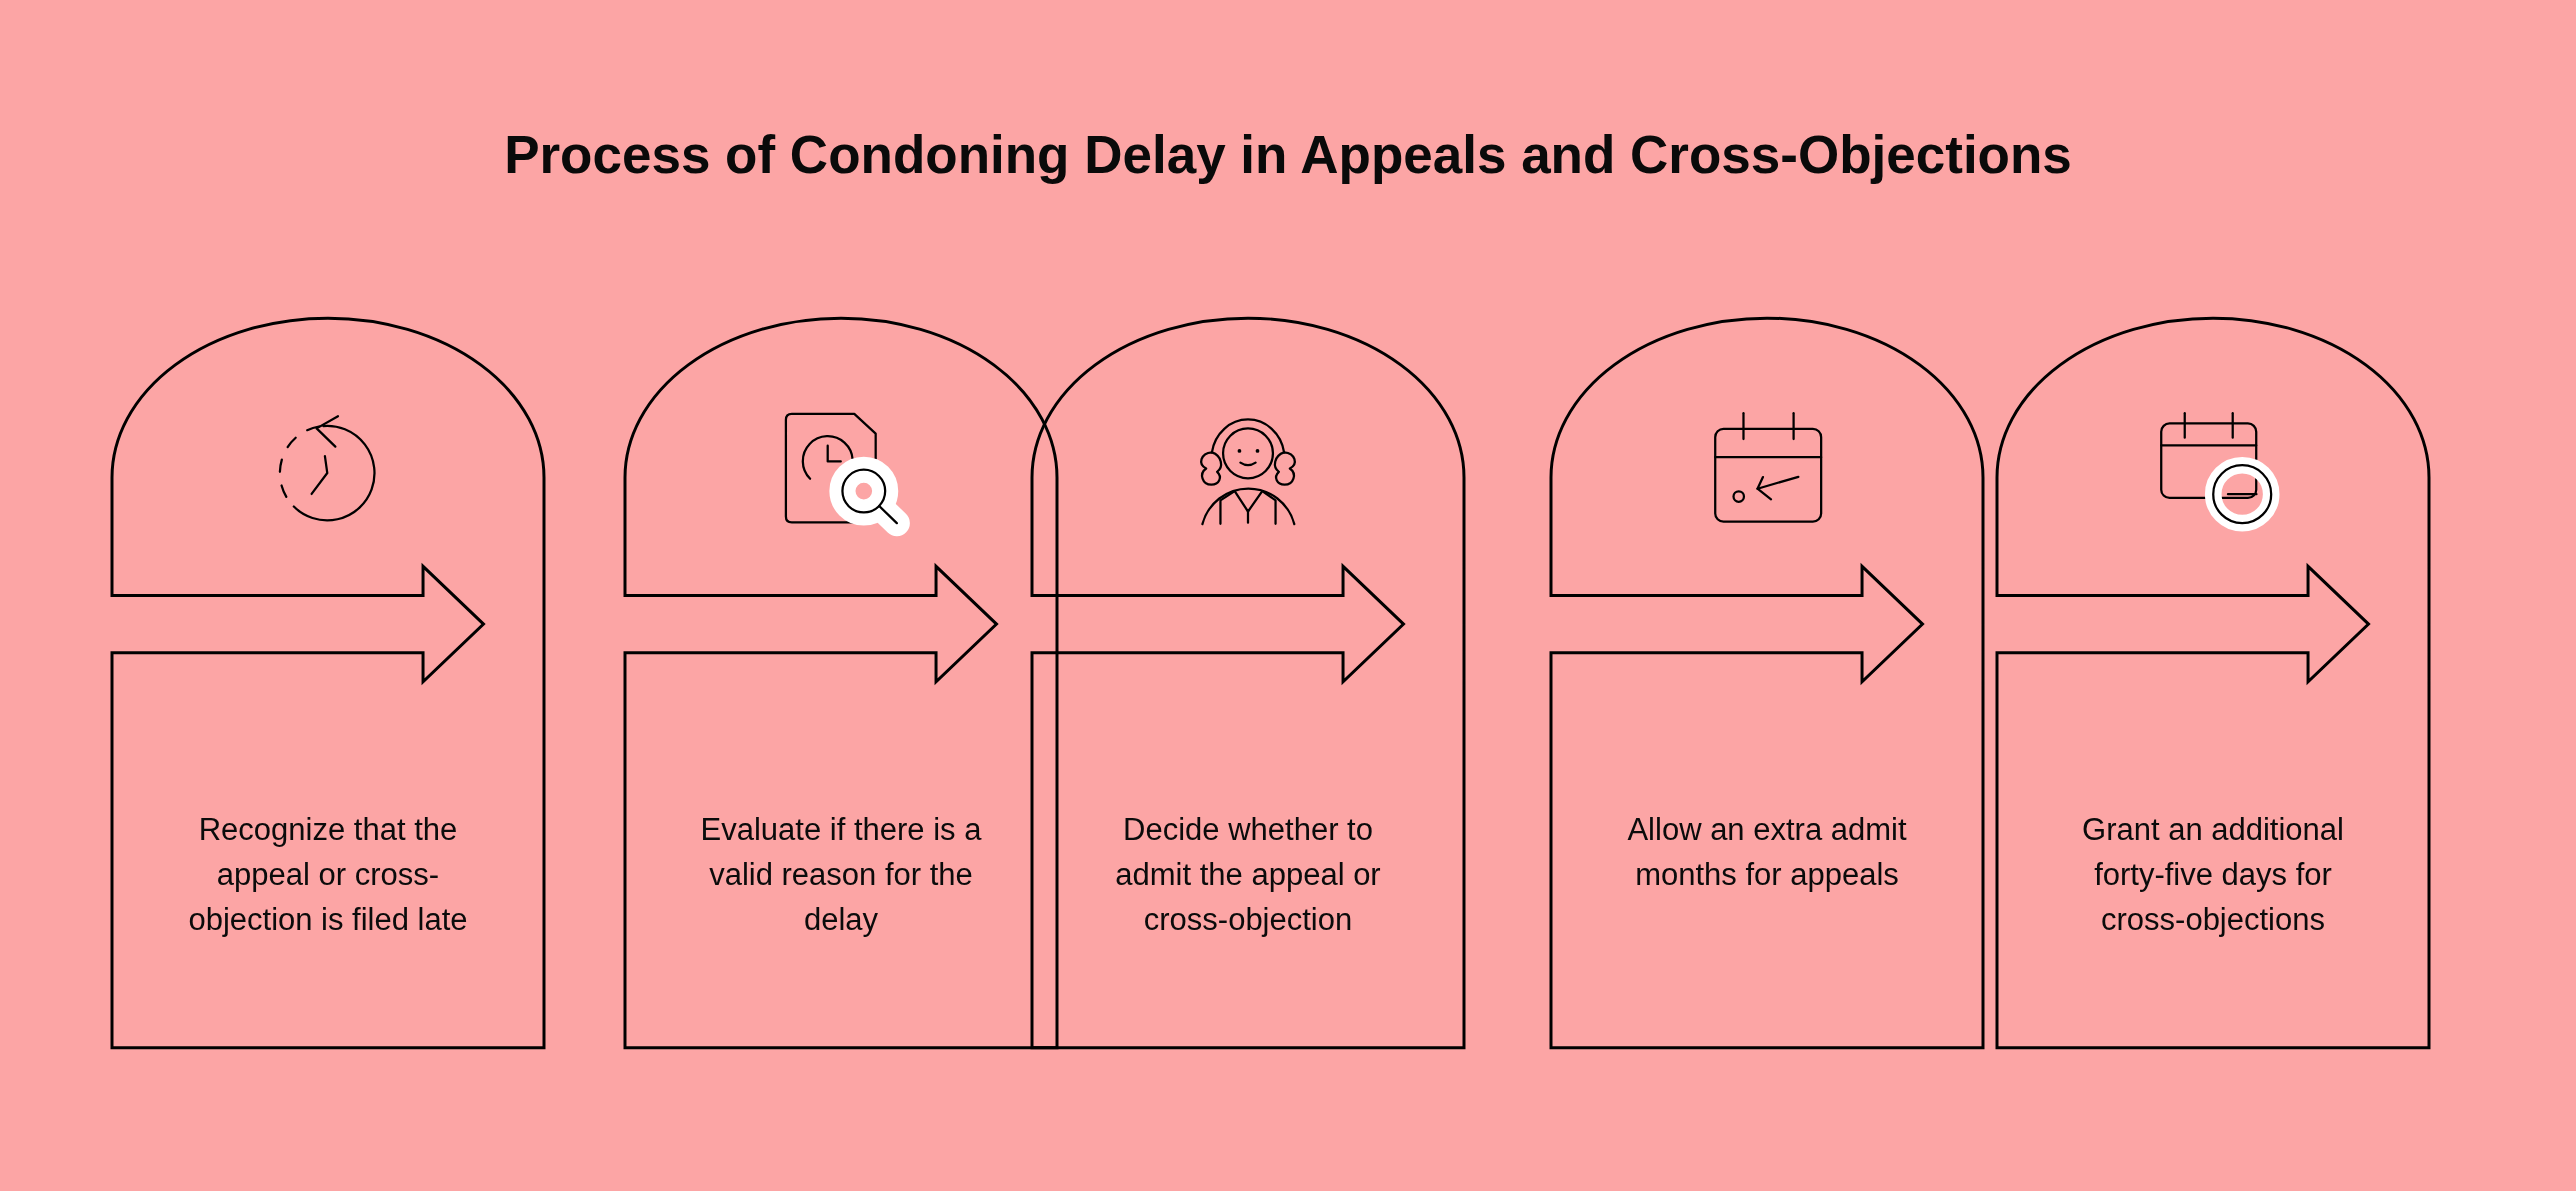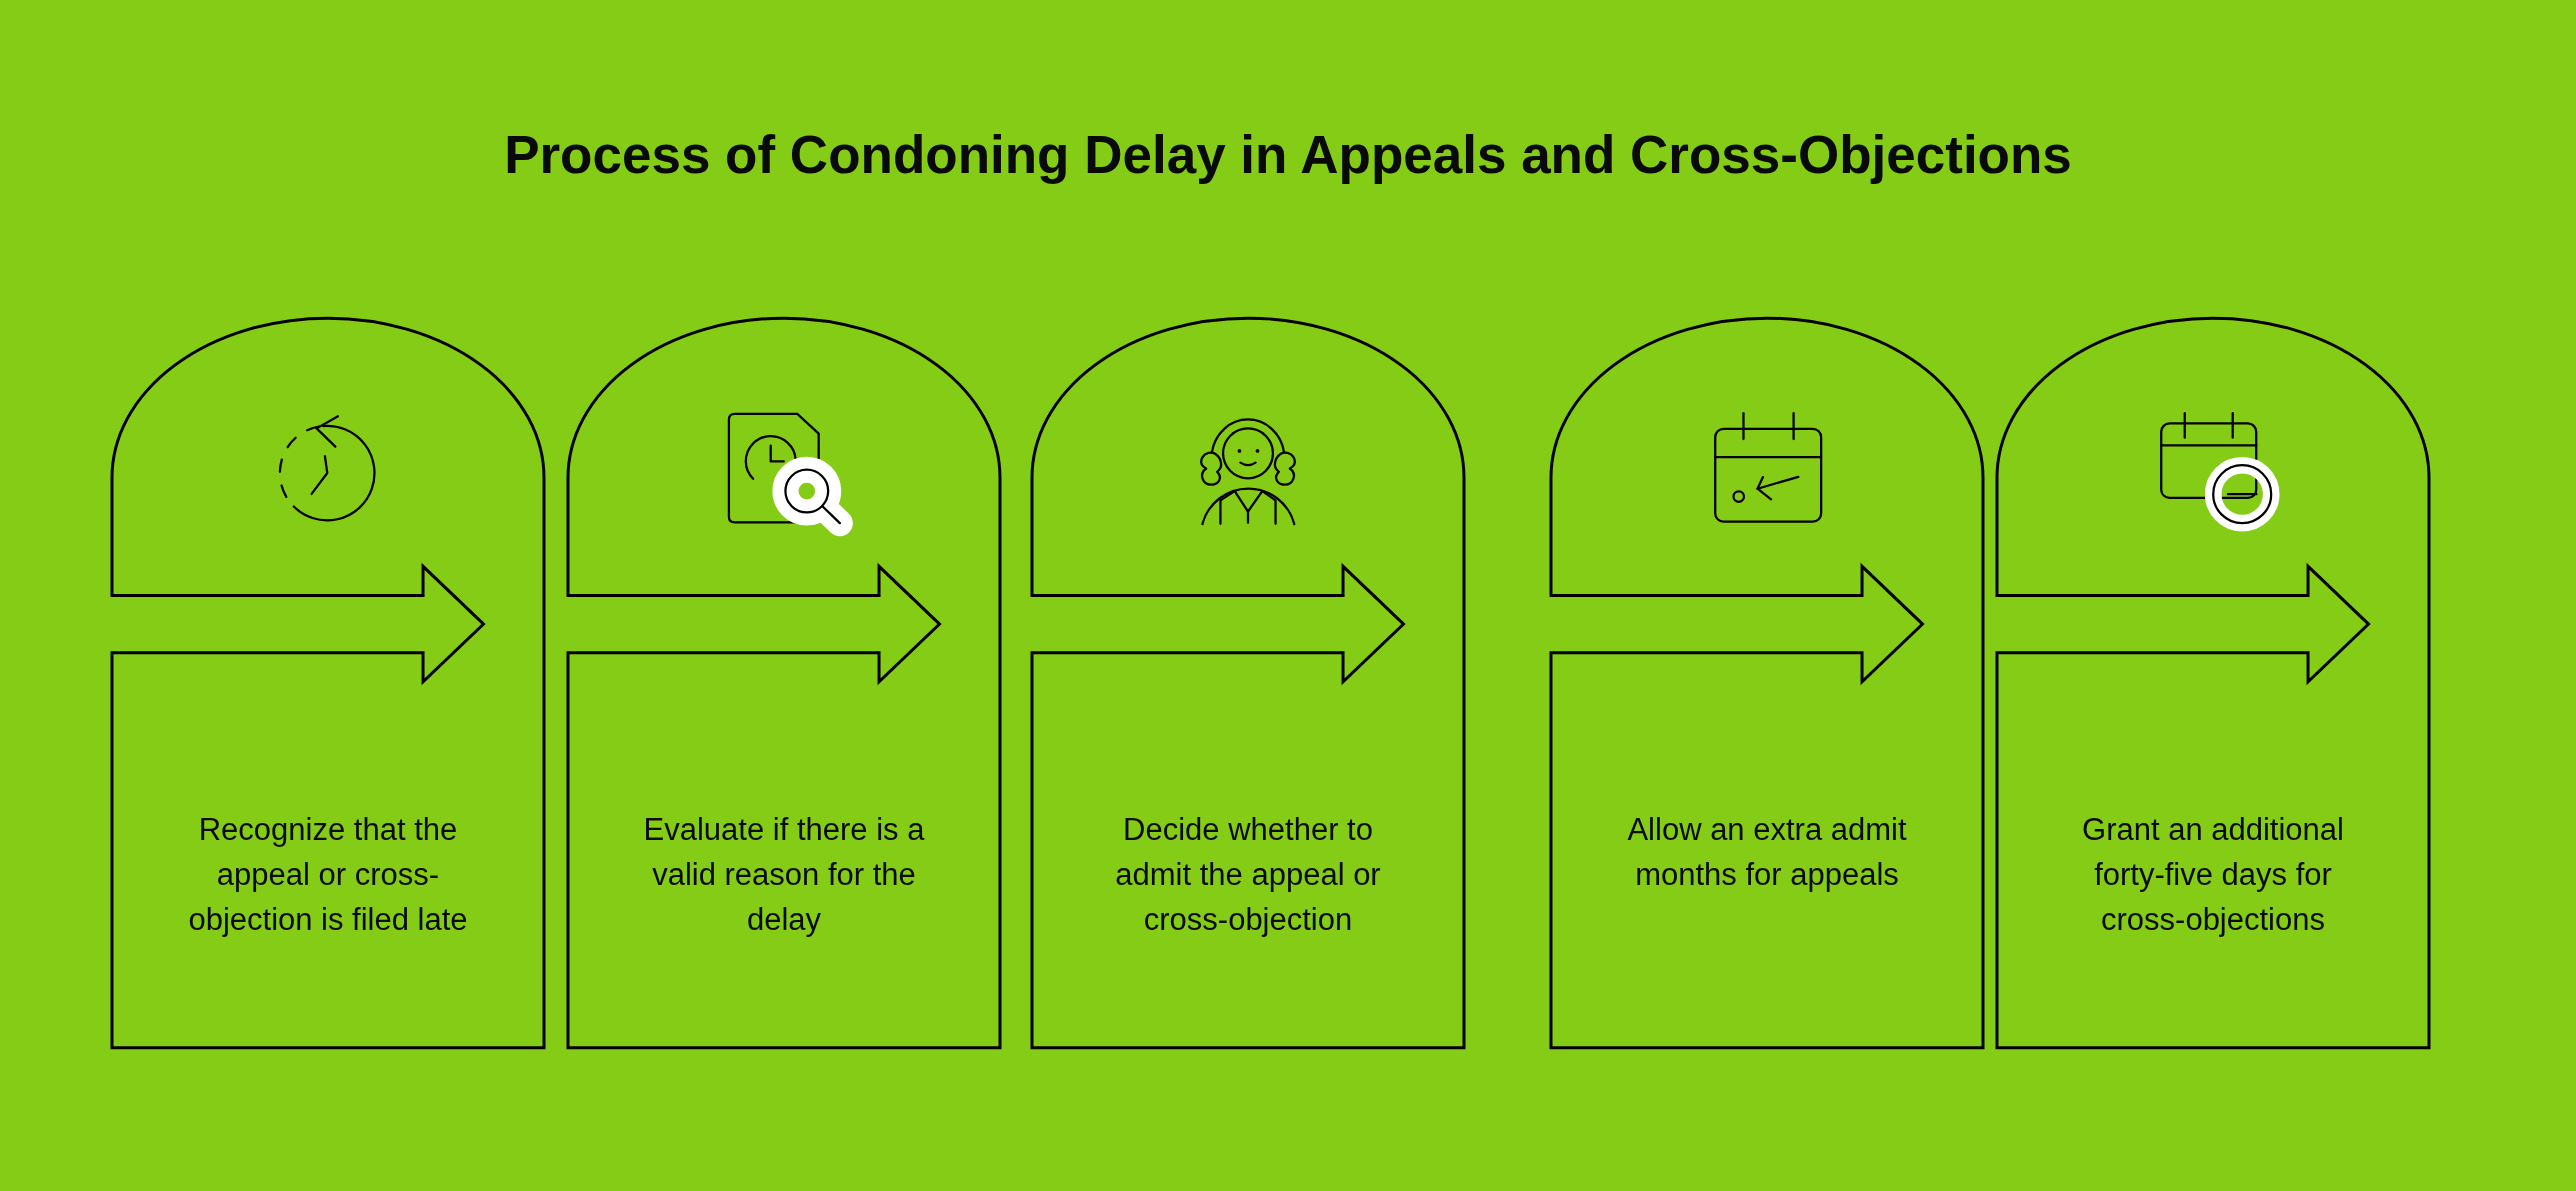--- a/index.html
+++ b/index.html
@@ -1,17 +1,17 @@
 <!DOCTYPE html>
 <html style="font-size:12.6px"><head>
 <meta charset="utf-8">
 <style>
   html,body{margin:0;padding:0;background:#ffffff;}
   .canvas{
-    position:relative;width:2576px;height:1191px;background:#84cc16;
+    position:relative;width:2576px;height:1191px;background:#fca5a5;
     font-family:"Liberation Sans",sans-serif;overflow:hidden;
   }
   .title{
     position:absolute;top:124px;left:0;width:100%;text-align:center;
     font-size:53px;font-weight:700;color:#0a0a0a;letter-spacing:0;
   }
   .arch{position:absolute;top:318px;width:432px;height:730px;}
   .arch-shape{position:absolute;left:0;top:0;overflow:visible;}
   .arch-shape path{fill:none;stroke:#000000;stroke-width:3.8;stroke-linejoin:miter;}
   .icon{position:absolute;left:159px;top:94px;width:114px;height:114px;overflow:visible;}
@@ -38,21 +38,21 @@
       <path class="s" d="M 20.2,6.1 A 19.9,19.9 0 0 0 9.6,39.8" stroke-dasharray="5.2 5.8"></path>
       <path class="s" d="M 22,5.9 A 19.9,19.9 0 1 1 9.6,39.8"></path>
       <path class="s" d="M 28.2,1.8 L 19.2,6.9 L 27.1,14.6"></path>
       <path class="s" d="M 22.7,18.6 L 23.7,25.7 L 17.1,34.5"></path>
     </svg>
     <div class="step-text">Recognize that the
 appeal or cross-
 objection is filed late</div>
   </div>
 
-  <div class="arch" style="left:568px">
+  <div class="arch" style="left:625px">
     <svg class="arch-shape" width="432" height="730" viewBox="0 0 550 929">
       <path d="M 0,353 V 203 A 275,203 0 0 1 550,203 V 929 H 0 V 426 H 396 V 463 L 473,389.5 L 396,316 V 353 Z"></path>
     </svg>
     <svg class="icon" viewBox="0 0 48 48">
       <path class="s" d="M 29.6,0.8 H 3.3 Q 0.8,0.8 0.8,3.3 V 44 Q 0.8,46.5 3.3,46.5 H 36.1 Q 38.6,46.5 38.6,44 V 9.1 Z"></path>
       <path class="s" d="M 11,28.1 A 10.5,10.5 0 1 1 26.4,27.5"></path>
       <path class="s" d="M 18.4,14.2 V 20.8 H 23.9"></path>
       <line class="halo" stroke-width="11" x1="40.1" y1="39.6" x2="47.5" y2="46.8"></line>
       <circle class="halo" stroke-width="11" cx="33.6" cy="33.3" r="9"></circle>
       <circle class="s" cx="33.6" cy="33.3" r="9"></circle>

